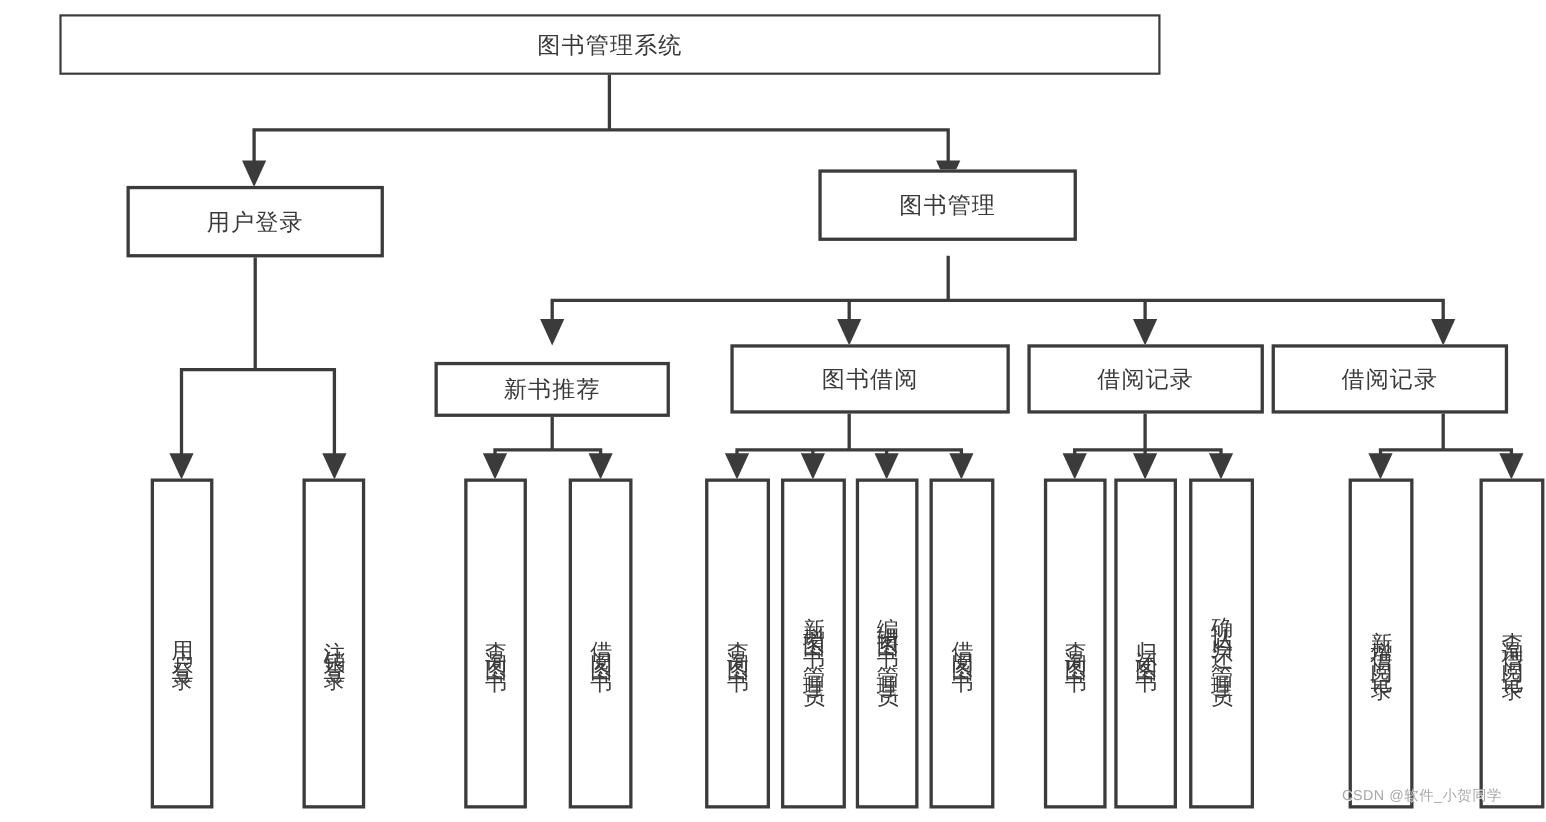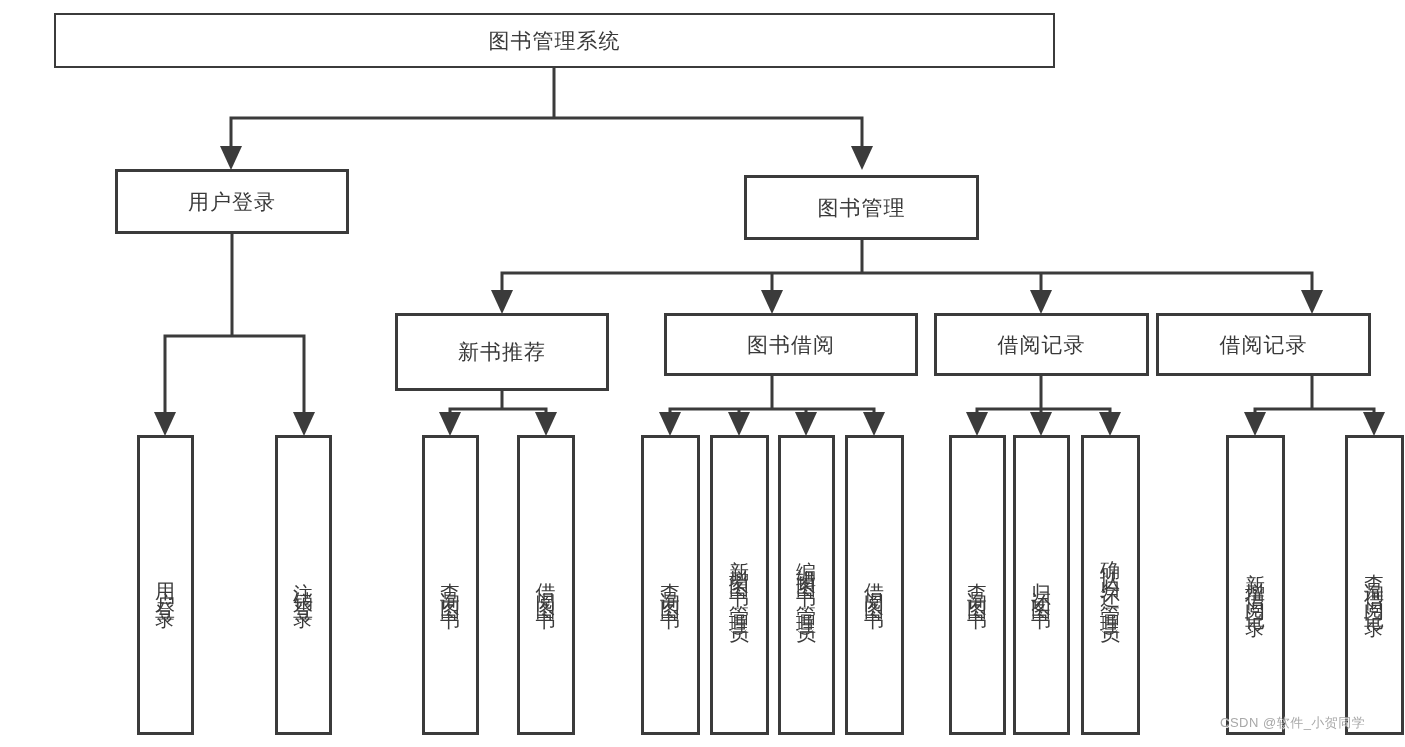--- a/index.html
+++ b/index.html
@@ -87,25 +87,25 @@
     </g>
   </svg>
 
   <div class="node h-node root-node" style="left:22px;top:13px;width:1001px;height:55px">
     <span>图书管理系统</span>
   </div>
 
   <div class="node h-node" style="left:83px;top:169px;width:234px;height:65px">
     <span>用户登录</span>
   </div>
-  <div class="node h-node" style="left:712px;top:175px;width:235px;height:65px">
+  <div class="node h-node" style="left:712px;top:154px;width:235px;height:65px">
     <span>图书管理</span>
   </div>
 
-  <div class="node h-node" style="left:363px;top:313px;width:214px;height:78px">
+  <div class="node h-node" style="left:363px;top:329px;width:214px;height:50px">
     <span>新书推荐</span>
   </div>
   <div class="node h-node" style="left:632px;top:313px;width:254px;height:63px">
     <span>图书借阅</span>
   </div>
   <div class="node h-node" style="left:902px;top:313px;width:215px;height:63px">
     <span>借阅记录</span>
   </div>
   <div class="node h-node" style="left:1124px;top:313px;width:215px;height:63px">
     <span>借阅记录</span>

